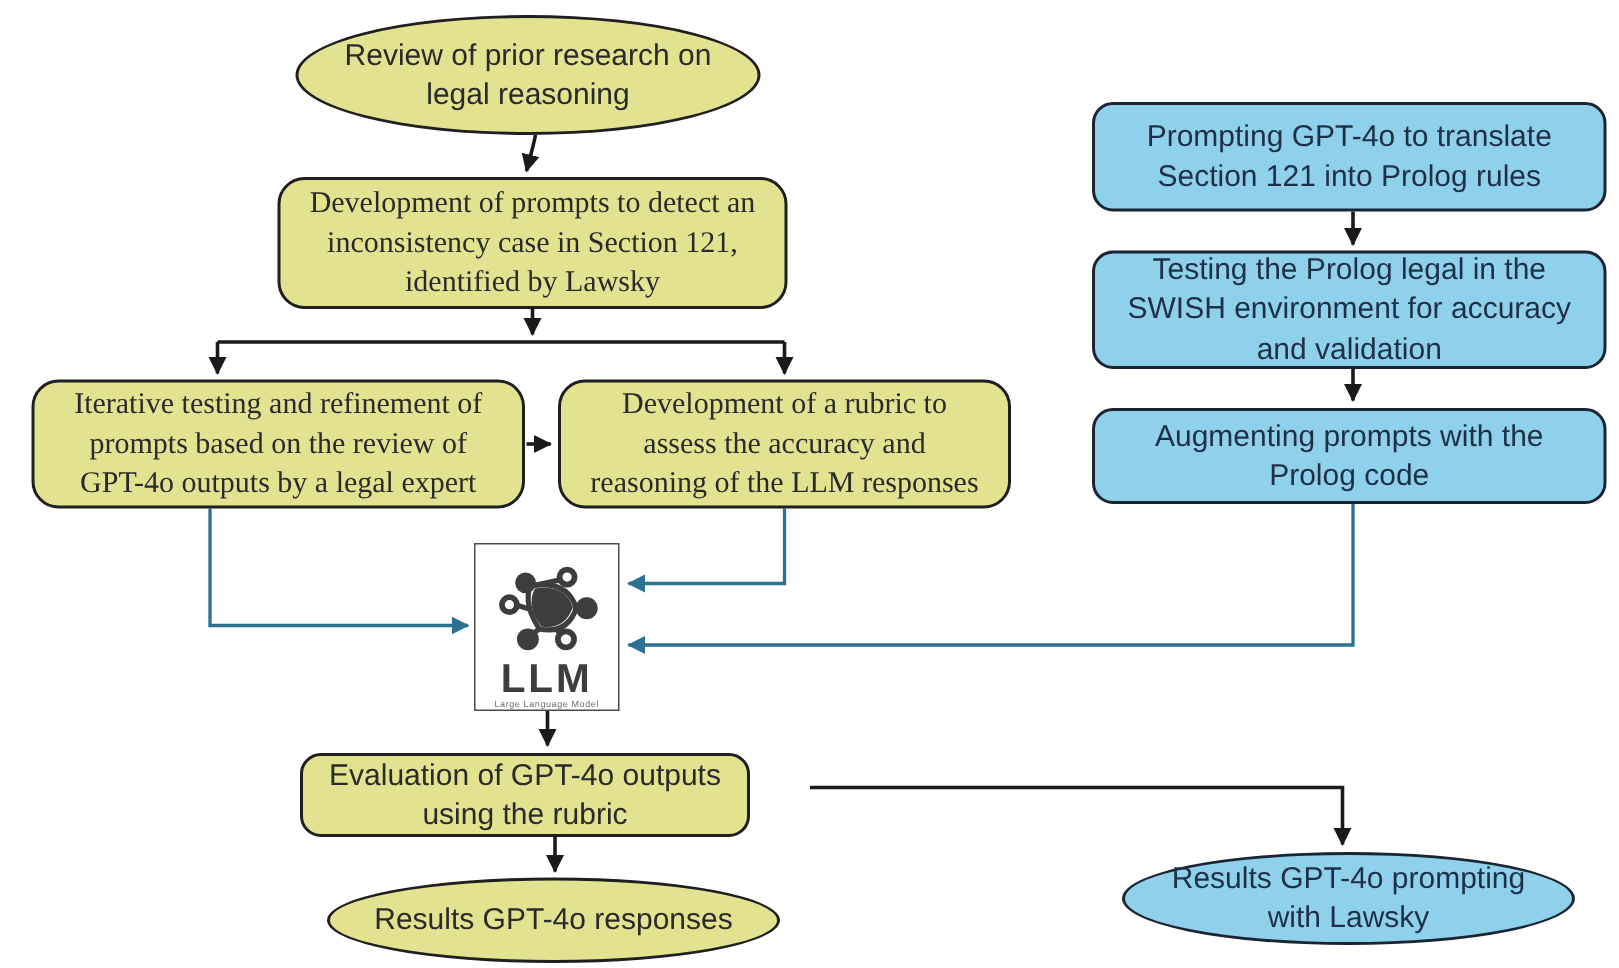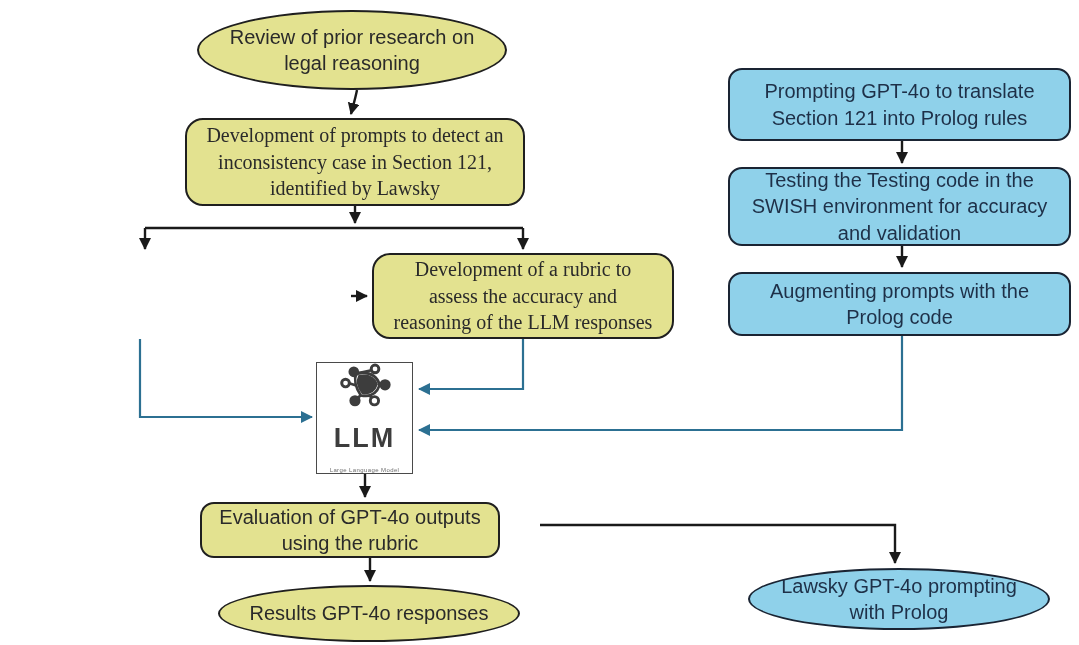--- a/index.html
+++ b/index.html
@@ -50,21 +50,21 @@
     position: absolute;
     left: 316px; top: 362px;
     width: 97px; height: 112px;
     box-sizing: border-box;
     background: #ffffff;
     border: 1.5px solid #4a4a4a;
     display: flex;
     flex-direction: column;
     align-items: center;
     justify-content: flex-end;
-    gap: 15px;
+    gap: 1px;
   }
   #llm-node .llm-word {
     font-size: 27px;
     font-weight: bold;
     letter-spacing: 2px;
     color: var(--llm-icon-color, #3d3d3d);
     line-height: 1;
     margin-top: 1px;
   }
   #llm-node .llm-sub {
@@ -111,31 +111,34 @@
   </svg>
 
   <div class="node yellow ellipse" style="left:197px; top:10px; width:310px; height:80px;">
     <span>Review of prior research on legal reasoning</span>
   </div>
 
   <div class="node yellow rounded" style="left:185px; top:118px; width:340px; height:88px;">
     <span>Development of prompts to detect an inconsistency case in Section 121, identified by Lawsky</span>
   </div>
 
+  <div class="node yellow rounded" style="left:21px; top:253px; width:329px; height:86px;">
+    <span>Iterative testing and refinement of prompts based on the review of GPT-4o outputs by a legal expert</span>
+  </div>
 
   <div class="node yellow rounded" style="left:372px; top:253px; width:302px; height:86px;">
     <span>Development of a rubric to assess the accuracy and reasoning of the LLM responses</span>
   </div>
 
   <div class="node blue rounded-sm" style="left:728px; top:68px; width:343px; height:73px;">
     <span>Prompting GPT-4o to translate Section 121 into Prolog rules</span>
   </div>
 
   <div class="node blue rounded-sm" style="left:728px; top:167px; width:343px; height:79px;">
-    <span>Testing the Testing code in the SWISH environment for accuracy and validation</span>
+    <span>Testing the Prolog legal in the SWISH environment for accuracy and validation</span>
   </div>
 
   <div class="node blue rounded-sm" style="left:728px; top:272px; width:343px; height:64px;">
     <span>Augmenting prompts with the Prolog code</span>
   </div>
 
   <div id="llm-node">
     <svg width="72" height="60" viewBox="0 0 90 78">
       <g stroke="#3d3d3d" stroke-width="4.5" fill="none">
         <path d="M34,20 Q60,16 67,36 Q60,56 40,53 Q26,36 34,20" fill="#3d3d3d" stroke="none"></path>
@@ -161,16 +164,16 @@
 
   <div class="node yellow rounded-sm" style="left:200px; top:502px; width:300px; height:56px;">
     <span>Evaluation of GPT-4o outputs using the rubric</span>
   </div>
 
   <div class="node yellow ellipse" style="left:218px; top:585px; width:302px; height:57px;">
     <span>Results GPT-4o responses</span>
   </div>
 
   <div class="node blue ellipse" style="left:748px; top:568px; width:302px; height:62px;">
-    <span>Lawsky GPT-4o prompting with Prolog</span>
+    <span>Results GPT-4o prompting with Lawsky</span>
   </div>
 
 </div>
 
 </body></html>

